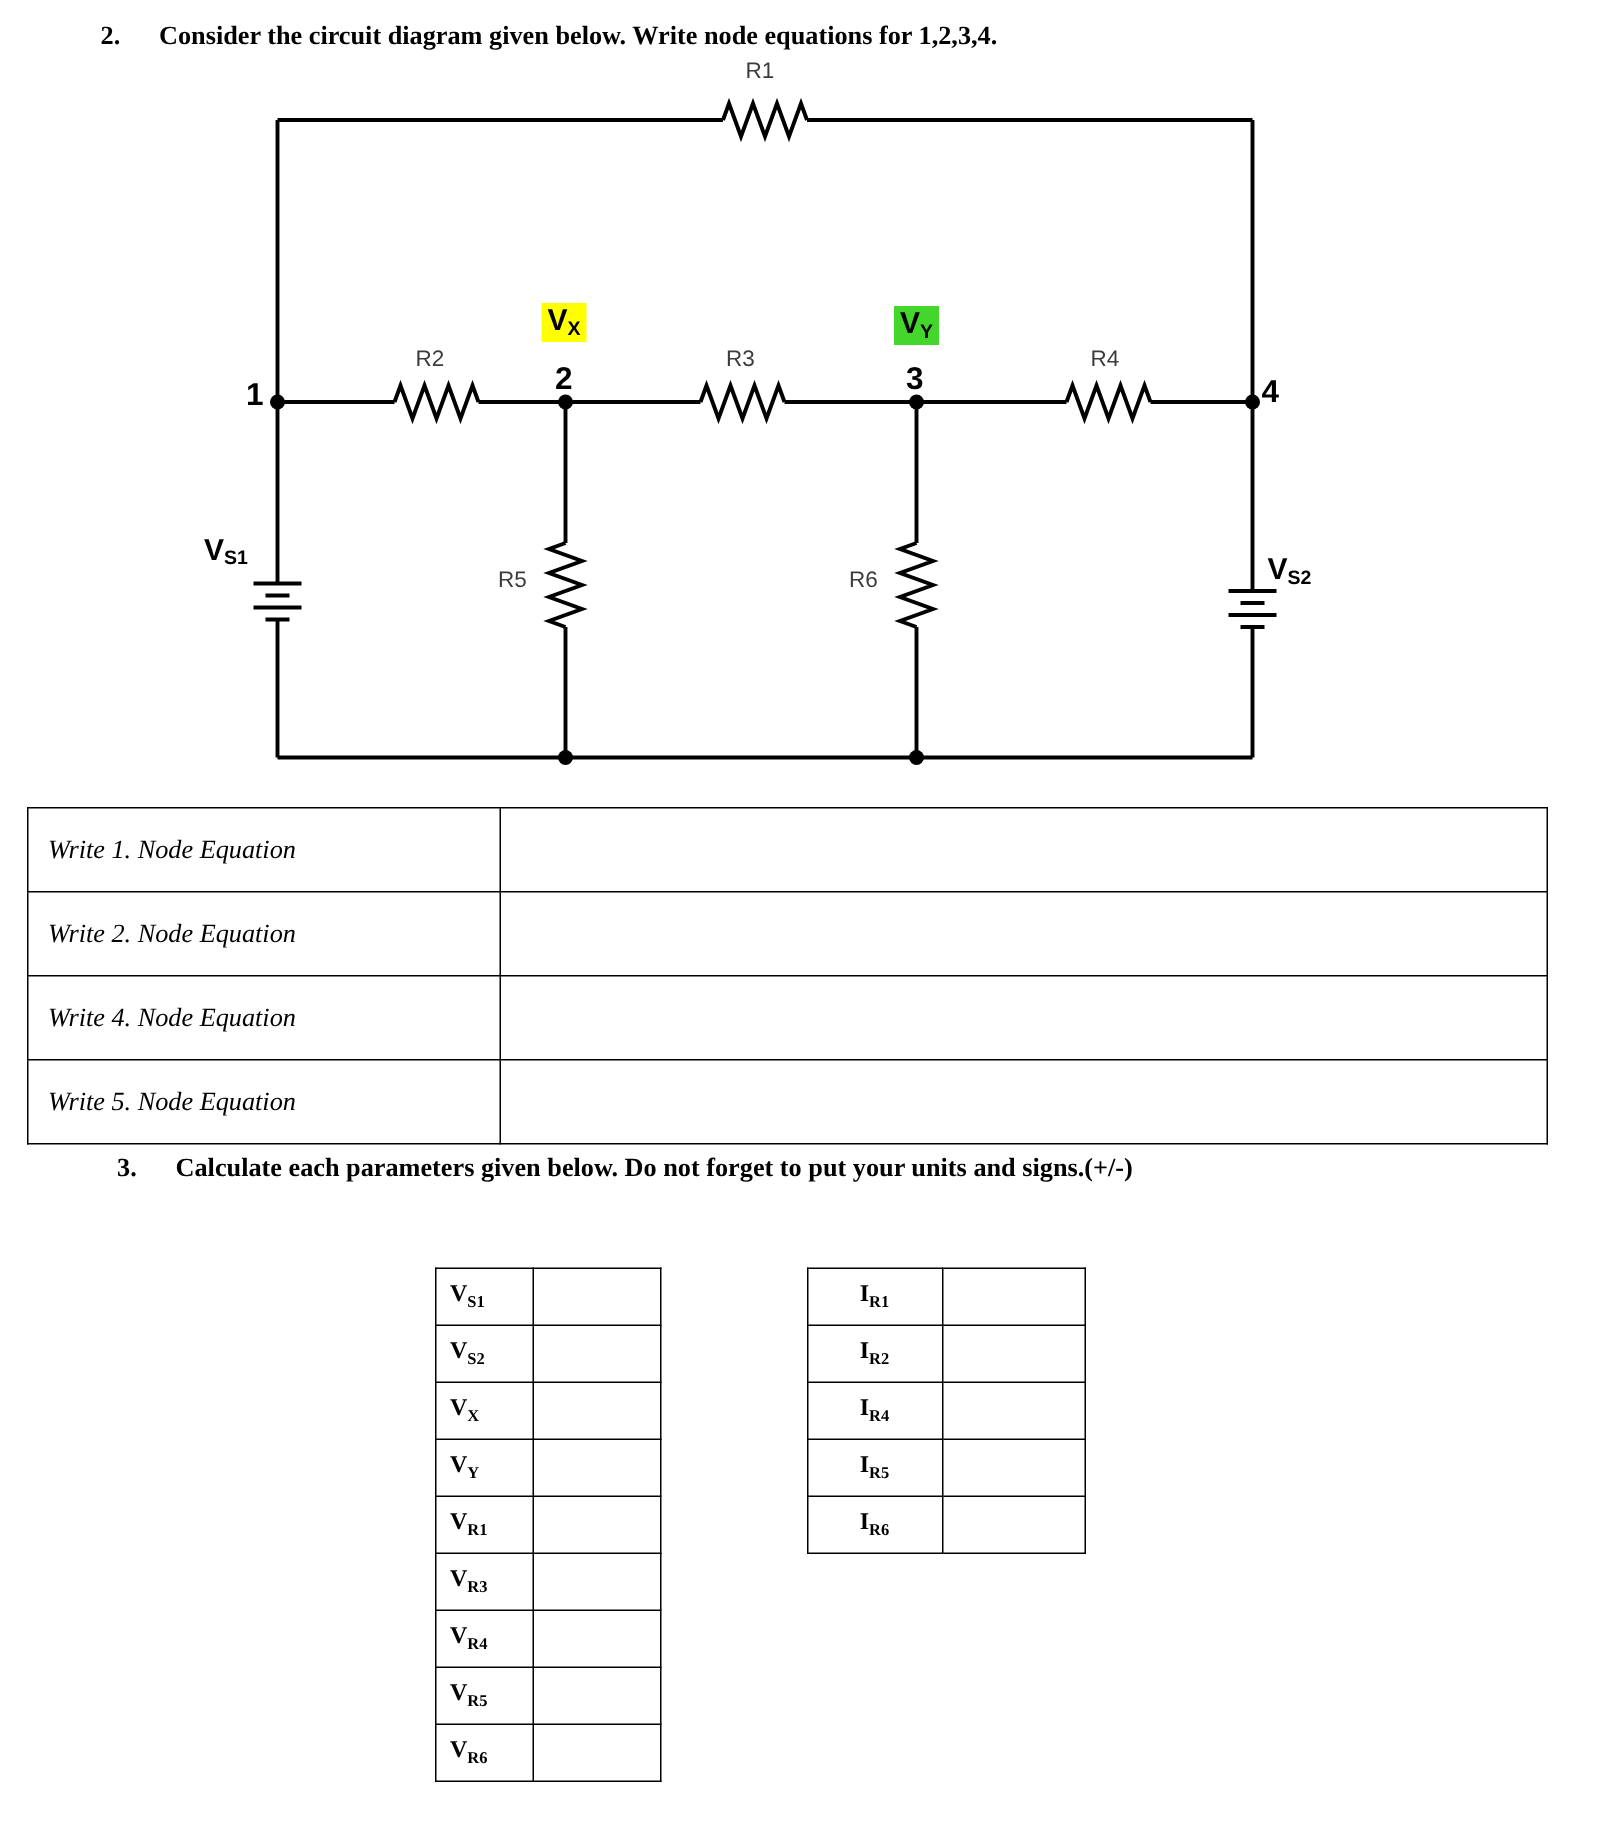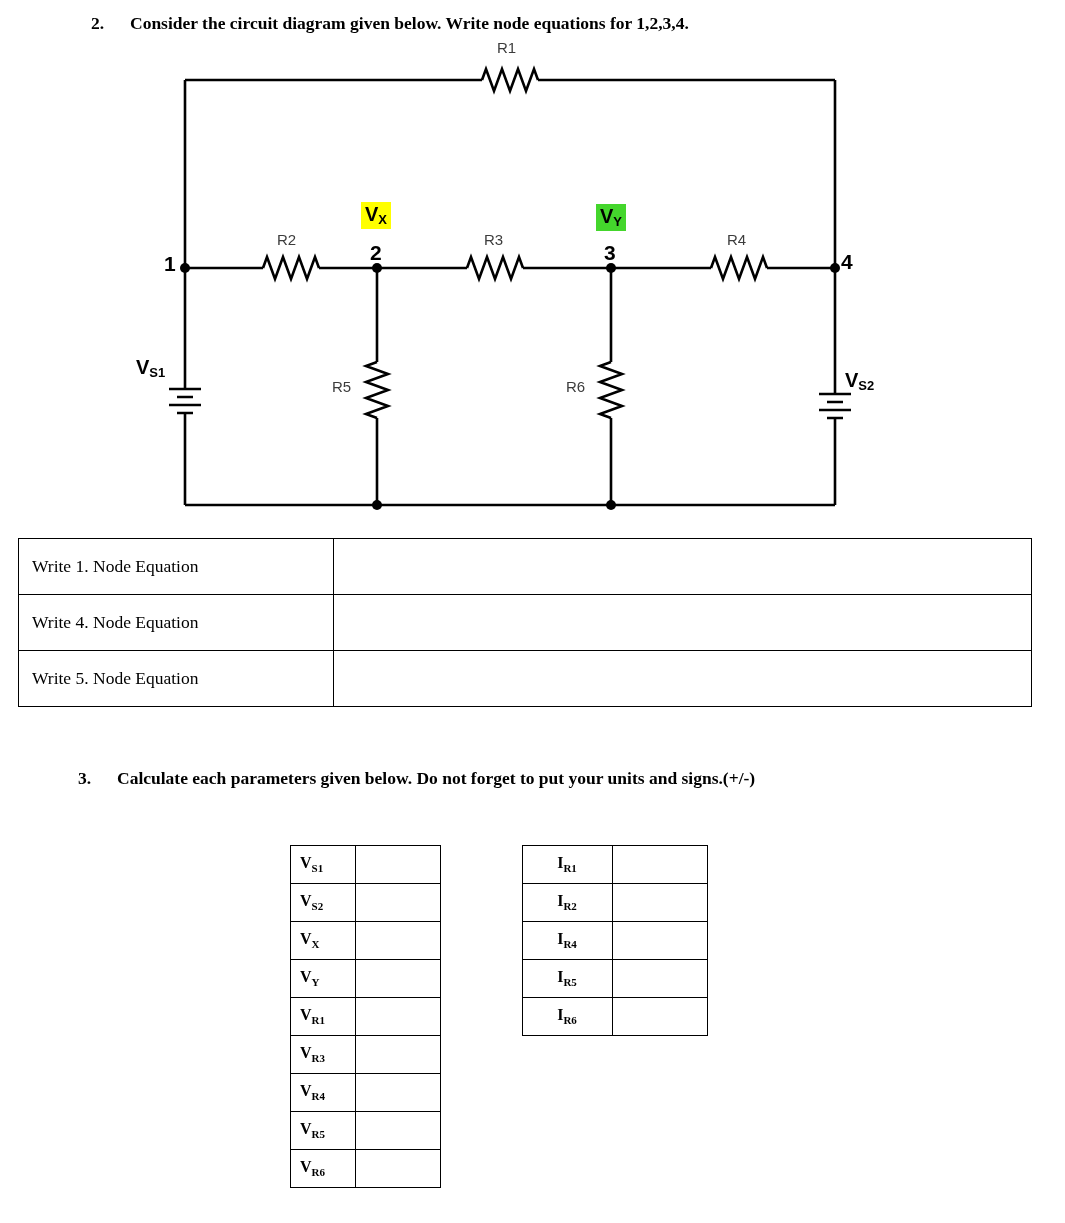--- a/index.html
+++ b/index.html
@@ -41,21 +41,21 @@
   .eq-table td.eq-label { font-size: 17.5px; padding-left: 13px; }
 
   .param-table td { height: 35px; }
   td.plabel { font-weight: 700; font-size: 16px; padding-left: 9px; }
   td.plabel sub { font-size: 11px; font-weight: 700; }
   .current-table td.plabel { text-align: center; padding-left: 0; }
 </style>
 </head>
 <body>
 
-<div class="q-heading" style="left:91px; top:13px;">
+<div class="q-heading" style="left:67px; top:13px;">
   <span class="q-num">2.</span><span>Consider the circuit diagram given below. Write node equations for 1,2,3,4.</span>
 </div>
 
 <div>
   <svg class="circuit-svg" width="1065" height="530" viewBox="0 0 1065 530">
     <g stroke="#000" stroke-width="2.6" fill="none">
       <path d="M185 80 H482 M538 80 H835"></path>
       <path d="M482 80 l4 -11 l8 22 l8 -22 l8 22 l8 -22 l8 22 l8 -22 l4 11"></path>
       <path d="M185 80 V389 M185 413 V505"></path>
       <path d="M835 80 V394 M835 418 V505"></path>
@@ -101,28 +101,32 @@
   </div>
 
   <div class="vlabel" style="left:136px; top:356px;">
     <span>V</span><sub>S1</sub>
   </div>
   <div class="vlabel" style="left:845px; top:369px;">
     <span>V</span><sub>S2</sub>
   </div>
 </div>
 
-<table class="eq-table" style="left:18px; top:538px; width:1014px;">
+<table class="eq-table" style="left:18px; top:538px; width:1014px;font-style:italic;">
   <colgroup>
       <col style="width:315px">
       <col>
     </colgroup>
   <tbody>
     <tr>
       <td class="eq-label">Write 1. Node Equation</td>
+      <td class="eq-value"></td>
+    </tr>
+    <tr>
+      <td class="eq-label">Write 2. Node Equation</td>
       <td class="eq-value"></td>
     </tr>
     <tr>
       <td class="eq-label">Write 4. Node Equation</td>
       <td class="eq-value"></td>
     </tr>
     <tr>
       <td class="eq-label">Write 5. Node Equation</td>
       <td class="eq-value"></td>
     </tr>
@@ -171,21 +175,21 @@
       <td class="plabel"><span>V</span><sub>R5</sub></td>
       <td class="pvalue"></td>
     </tr>
     <tr>
       <td class="plabel"><span>V</span><sub>R6</sub></td>
       <td class="pvalue"></td>
     </tr>
   </tbody>
 </table>
 
-<table class="param-table current-table" style="left:522px; top:845px;">
+<table class="param-table current-table" style="left:538px; top:845px;">
   <colgroup>
       <col style="width:90px">
       <col style="width:95px">
     </colgroup>
   <tbody>
     <tr>
       <td class="plabel"><span>I</span><sub>R1</sub></td>
       <td class="pvalue"></td>
     </tr>
     <tr>

